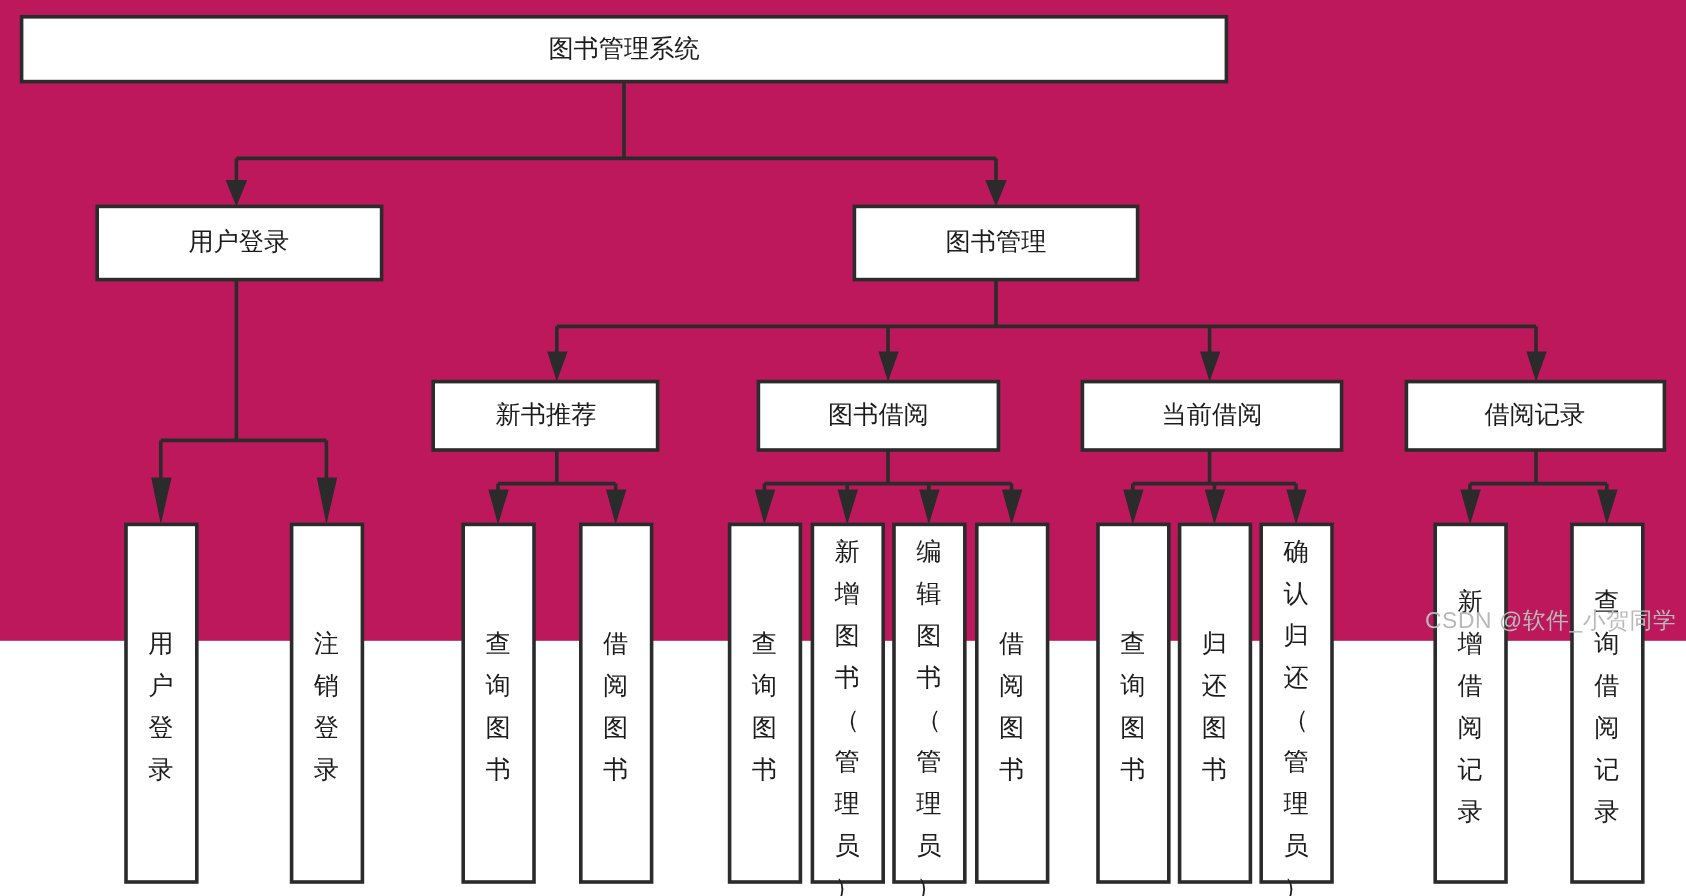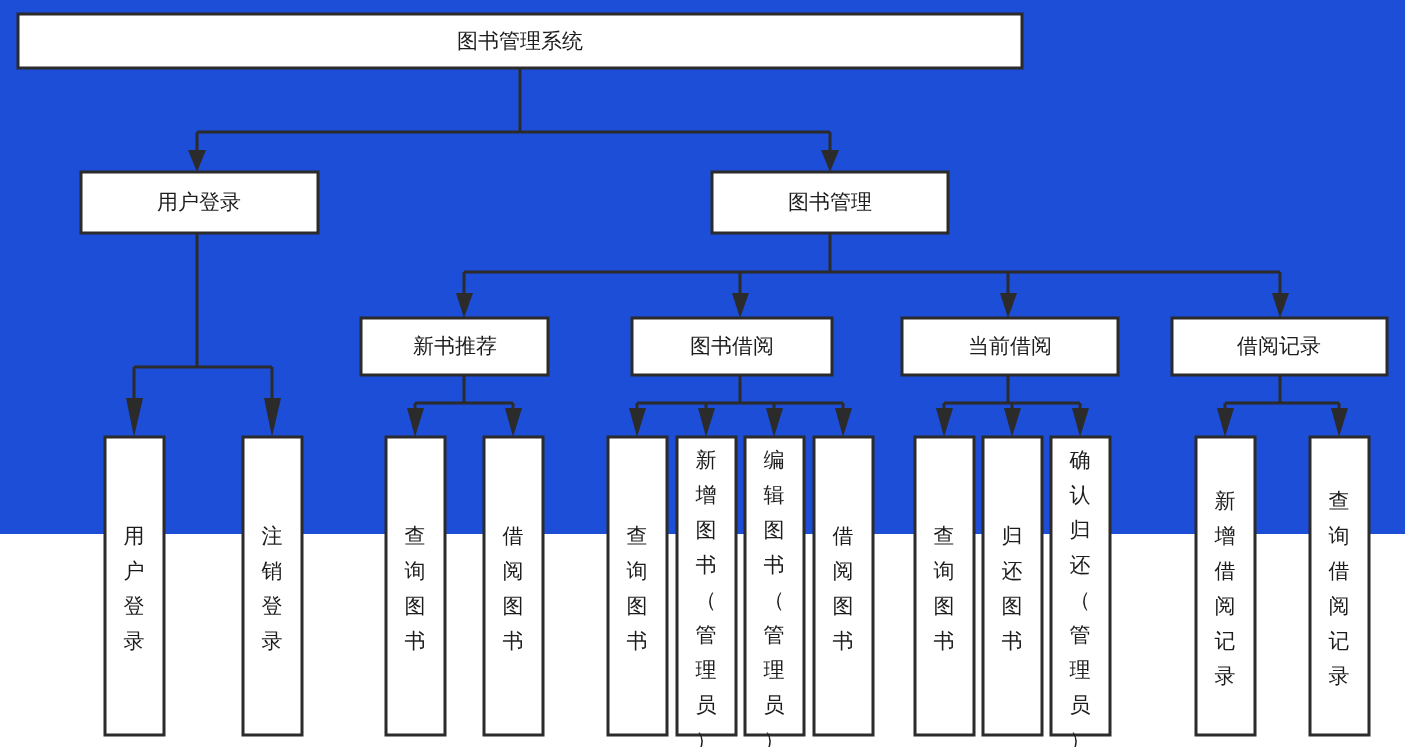--- a/index.html
+++ b/index.html
@@ -11,21 +11,21 @@
   body {
     width: 1405px;
     height: 747px;
     font-family: "Liberation Sans", "DejaVu Sans", sans-serif;
     overflow: hidden;
   }
   #diagram-root {
     position: relative;
     width: 1405px;
     height: 534px;
-    background: #1d4ed8;
+    background: #be185d;
   }
   svg#tree-svg {
     position: absolute;
     left: 0;
     top: 0;
     width: 1405px;
     height: 747px;
   }
   .node-box {
     fill: #ffffff;
@@ -230,14 +230,15 @@
       <rect class="node-box" x="1196" y="437" width="59" height="298"></rect>
       <text class="node-label-v" x="1225" y="440"><tspan x="1225" y="508.3">新</tspan><tspan x="1225" y="543.3">增</tspan><tspan x="1225" y="578.3">借</tspan><tspan x="1225" y="613.3">阅</tspan><tspan x="1225" y="648.3">记</tspan><tspan x="1225" y="683.3">录</tspan></text>
     </g>
     <g>
       <rect class="node-box" x="1310" y="437" width="59" height="298"></rect>
       <text class="node-label-v" x="1339" y="440"><tspan x="1339" y="508.3">查</tspan><tspan x="1339" y="543.3">询</tspan><tspan x="1339" y="578.3">借</tspan><tspan x="1339" y="613.3">阅</tspan><tspan x="1339" y="648.3">记</tspan><tspan x="1339" y="683.3">录</tspan></text>
     </g>
 
   </svg>
 
+  <div class="watermark-text">CSDN @软件_小贺同学</div>
 
 </div>
 
 </body></html>

